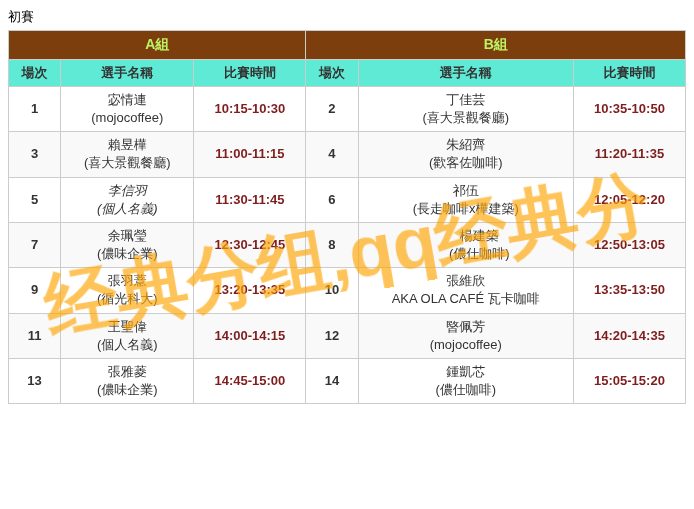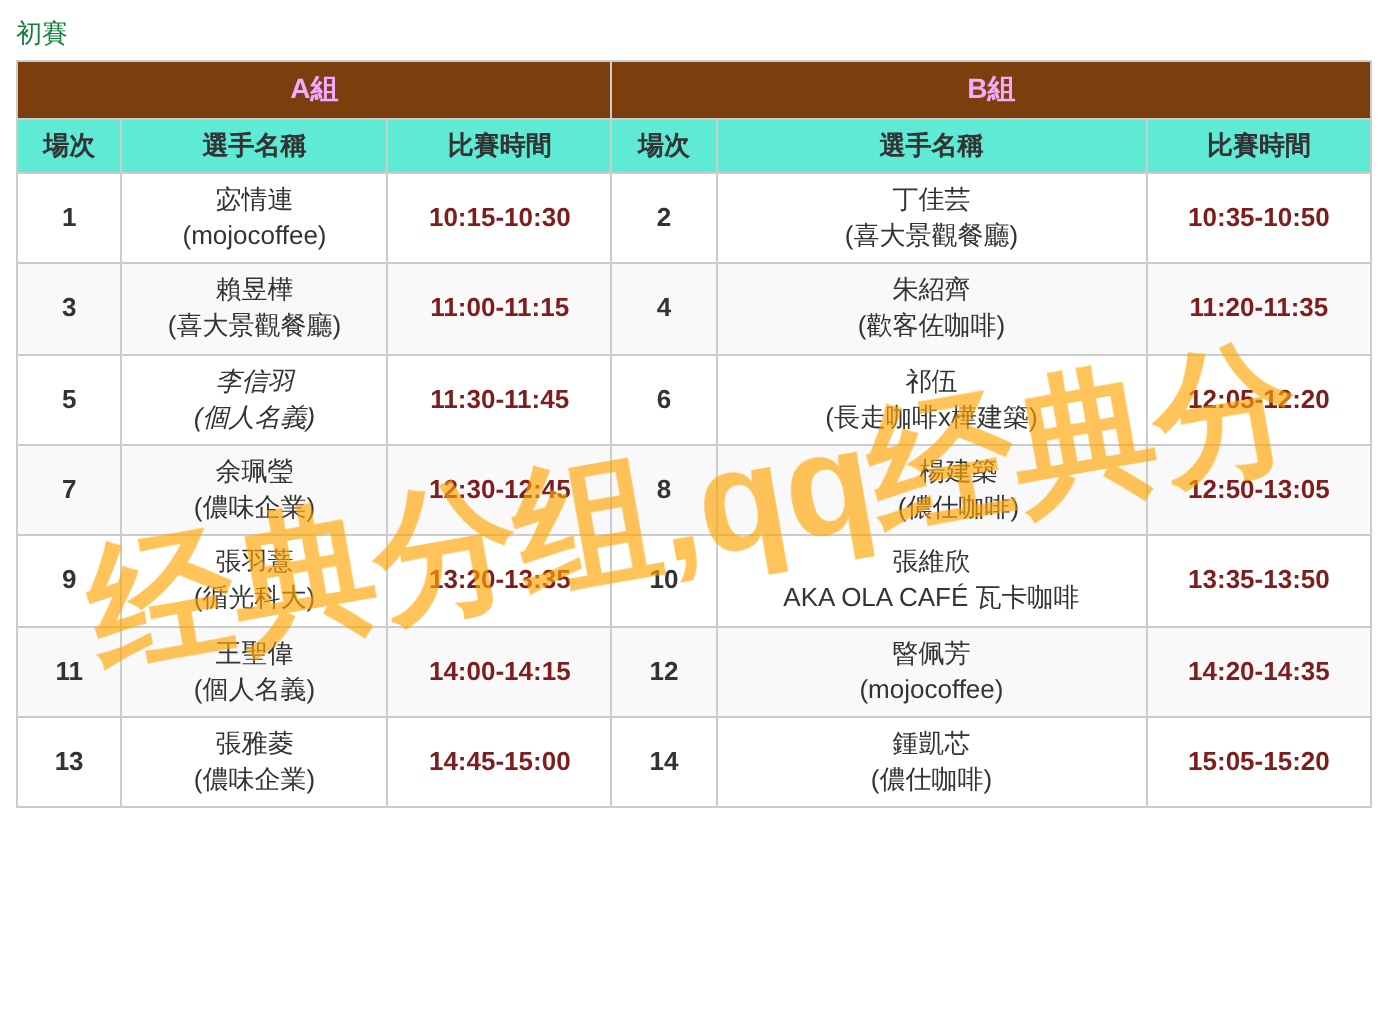--- a/index.html
+++ b/index.html
@@ -6,35 +6,35 @@
     body {
       font-family: Arial, "Microsoft JhengHei", sans-serif;
       font-size: 13px;
       background: #fff;
       padding: 8px;
       width: 694px;
     }
     .page-title {
       font-size: 13px;
       margin-bottom: 4px;
-      color: #15803d;
+      color: #000000;
     }
     table {
       border-collapse: collapse;
       width: 100%;
     }
     th, td {
       border: 1px solid #ccc;
       text-align: center;
       padding: 4px 6px;
       line-height: 1.4;
     }
     .header-group {
       background-color: #7b3e0c;
-      color: #f0abfc;
+      color: #bef264;
       font-weight: bold;
       font-size: 14px;
     }
     .col-header {
       background-color: #5eead4;
       color: #333;
       font-weight: bold;
     }
     .row-odd {
       background-color: #fff;

